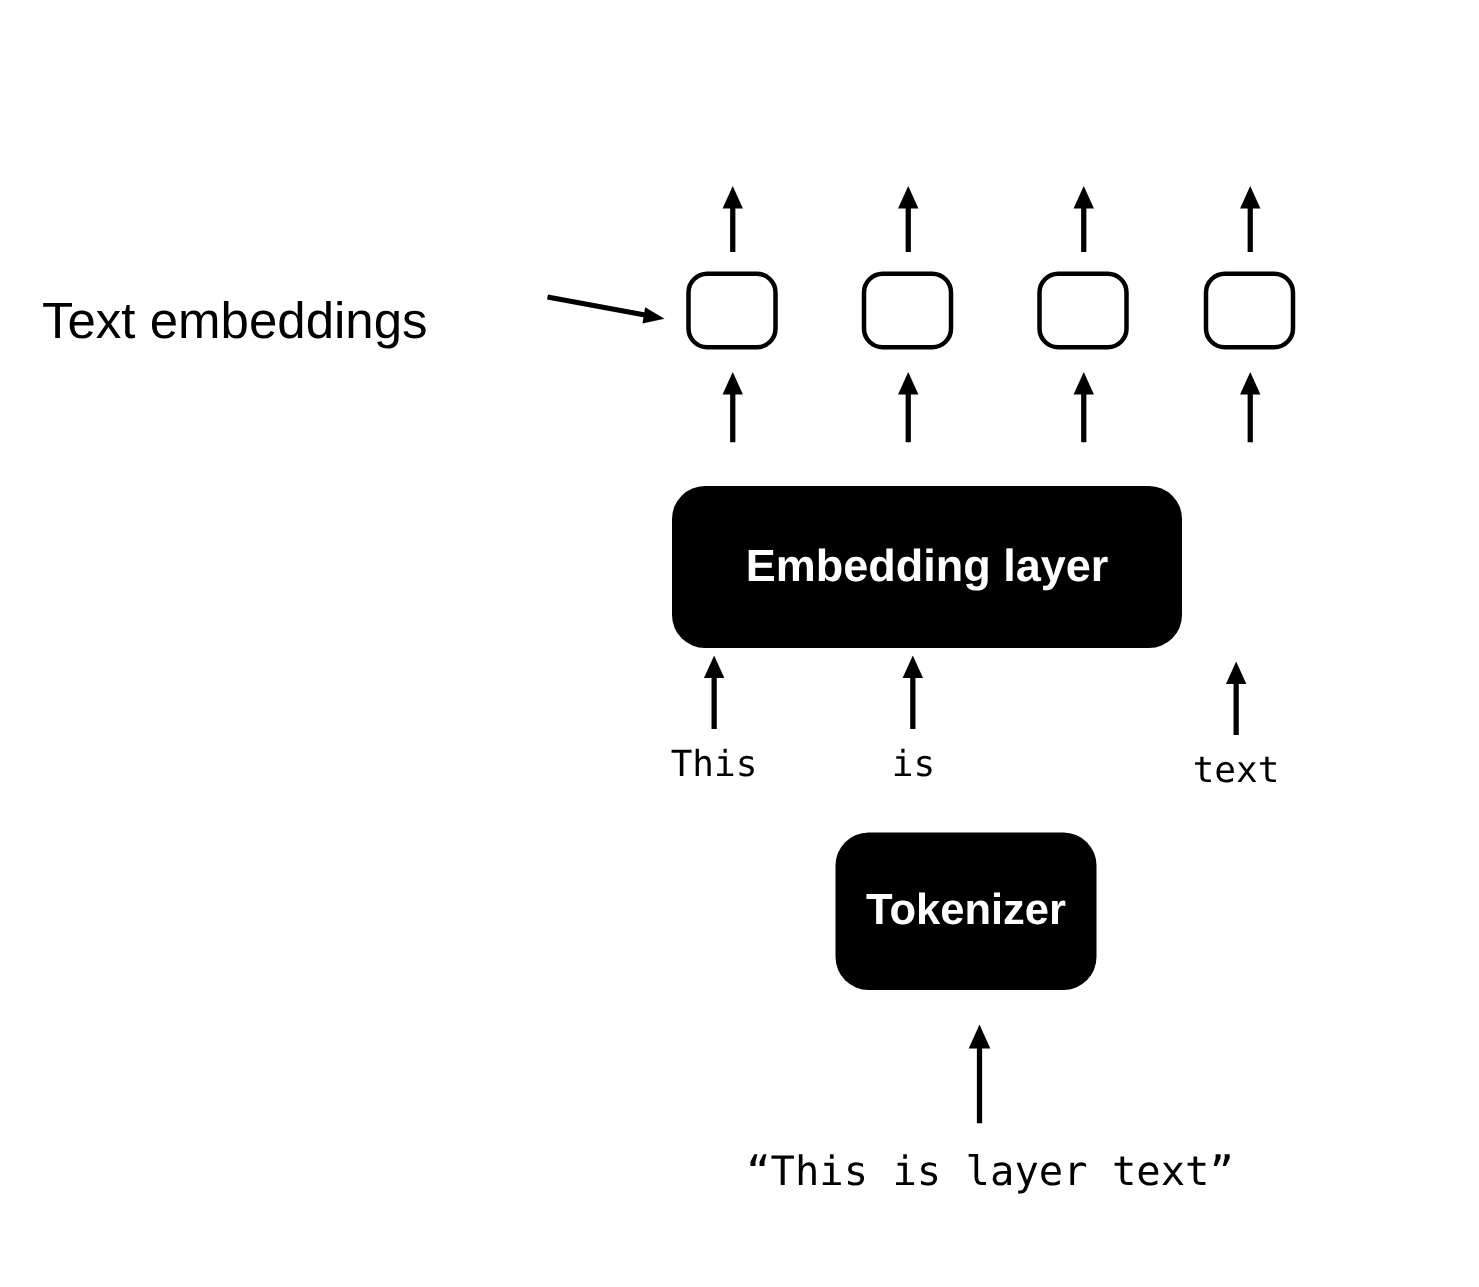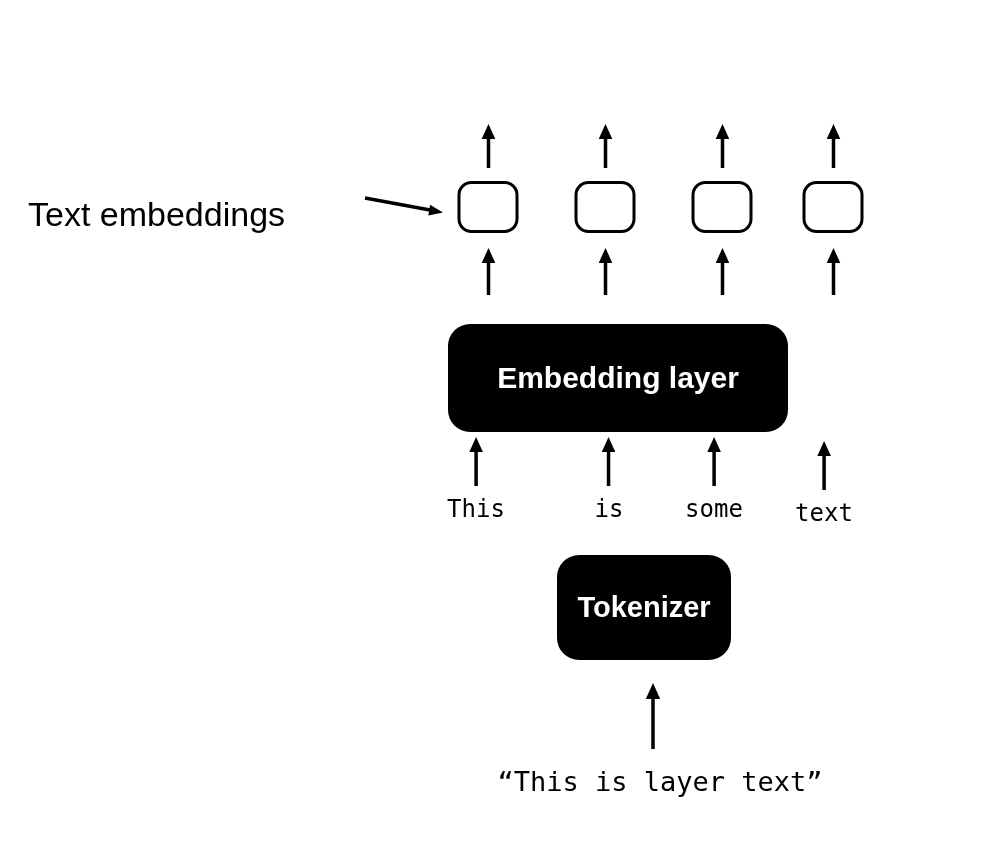--- a/index.html
+++ b/index.html
@@ -116,27 +116,20 @@
     </svg>
     <div class="token">This</div>
   </div>
   <div class="col" style="left:597px; top:437px;margin-left:12px;">
     <svg width="18" height="49" viewBox="0 0 18 49">
       <line class="arrow-stroke" x1="9" y1="13" x2="9" y2="49"></line>
       <polygon class="arrow-fill" points="9,0 15.8,15 2.2,15"></polygon>
     </svg>
     <div class="token">is</div>
   </div>
-  <div class="col" style="left:714px; top:437px;">
-    <svg width="18" height="49" viewBox="0 0 18 49">
-      <line class="arrow-stroke" x1="9" y1="13" x2="9" y2="49"></line>
-      <polygon class="arrow-fill" points="9,0 15.8,15 2.2,15"></polygon>
-    </svg>
-    <div class="token">some</div>
-  </div>
   <div class="col" style="left:824px; top:441px;">
     <svg width="18" height="49" viewBox="0 0 18 49">
       <line class="arrow-stroke" x1="9" y1="13" x2="9" y2="49"></line>
       <polygon class="arrow-fill" points="9,0 15.8,15 2.2,15"></polygon>
     </svg>
     <div class="token">text</div>
   </div>
 
   <div class="block tokenizer">
     <span>Tokenizer</span>

